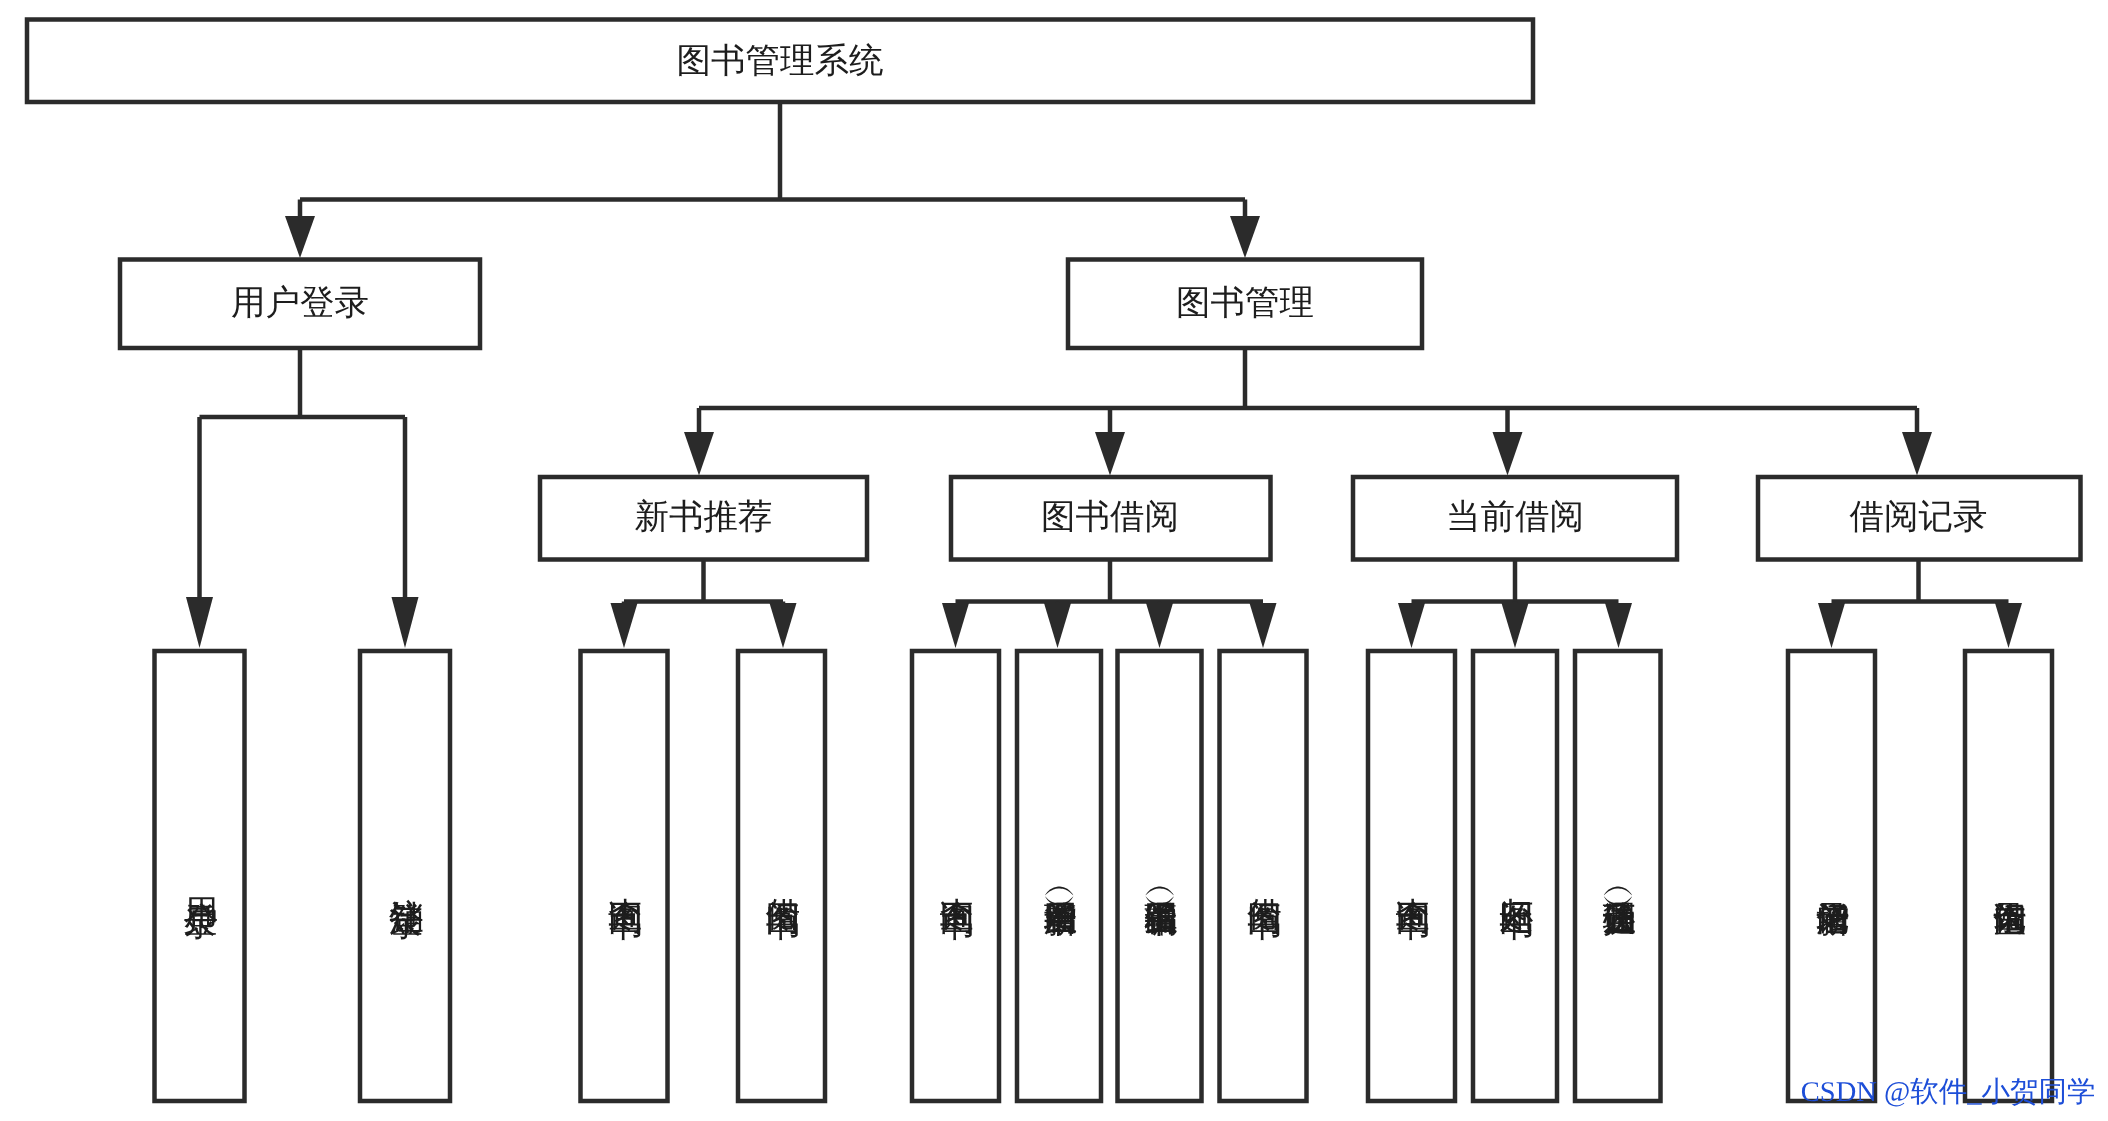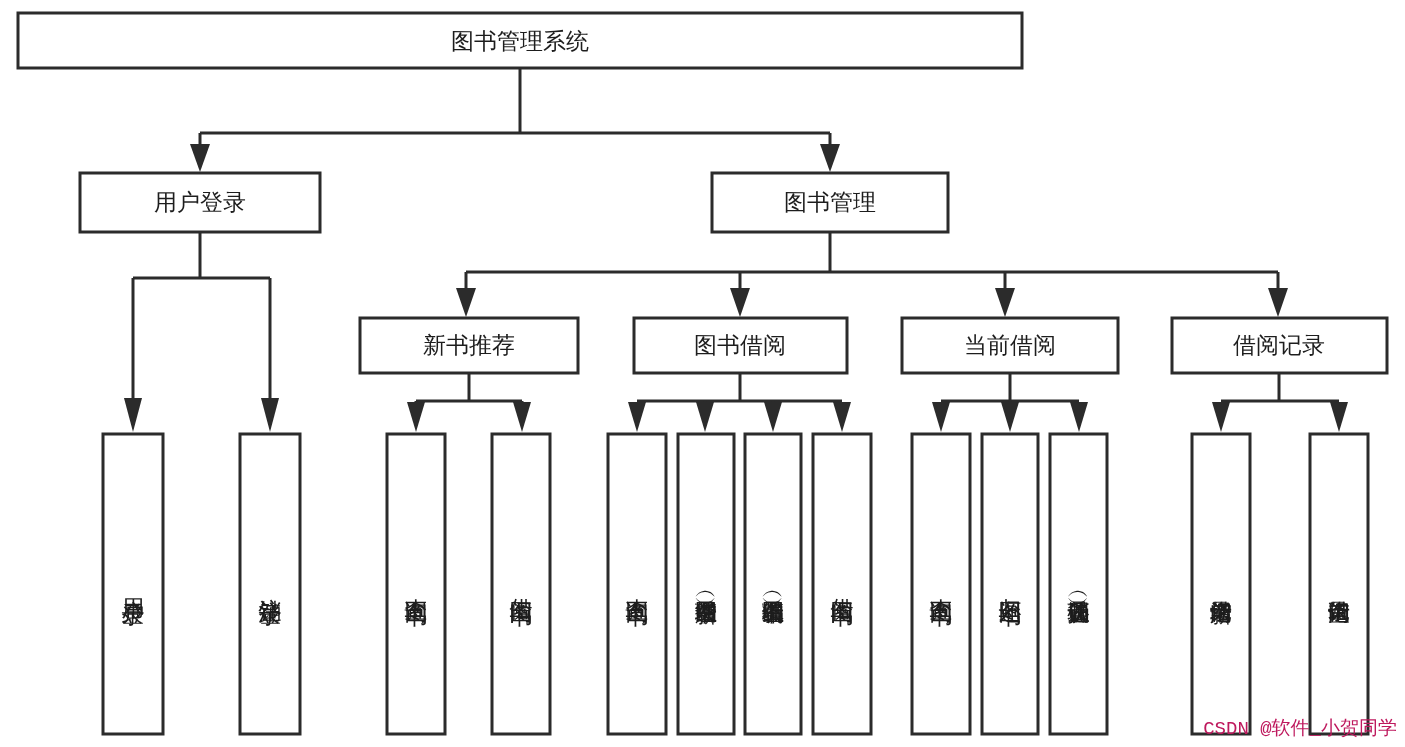--- a/index.html
+++ b/index.html
@@ -67,23 +67,23 @@
     text-align: center;
   }
   .vlabel.tight {
     letter-spacing: 0px;
     font-size: 22px;
   }
   .watermark {
     position: absolute;
     right: 8px;
     bottom: 6px;
-    font-family: Liberation Mono, monospace;
+    font-family: Liberation Serif, serif;
     font-size: 19px;
-    color: #be185d;
+    color: #1d4ed8;
     white-space: nowrap;
     pointer-events: none;
   }
 </style>
 </head>
 <body>
 
 <div id="diagram-root">
 
   <svg class="flow" viewBox="0 0 1405 747" xmlns="http://www.w3.org/2000/svg">

